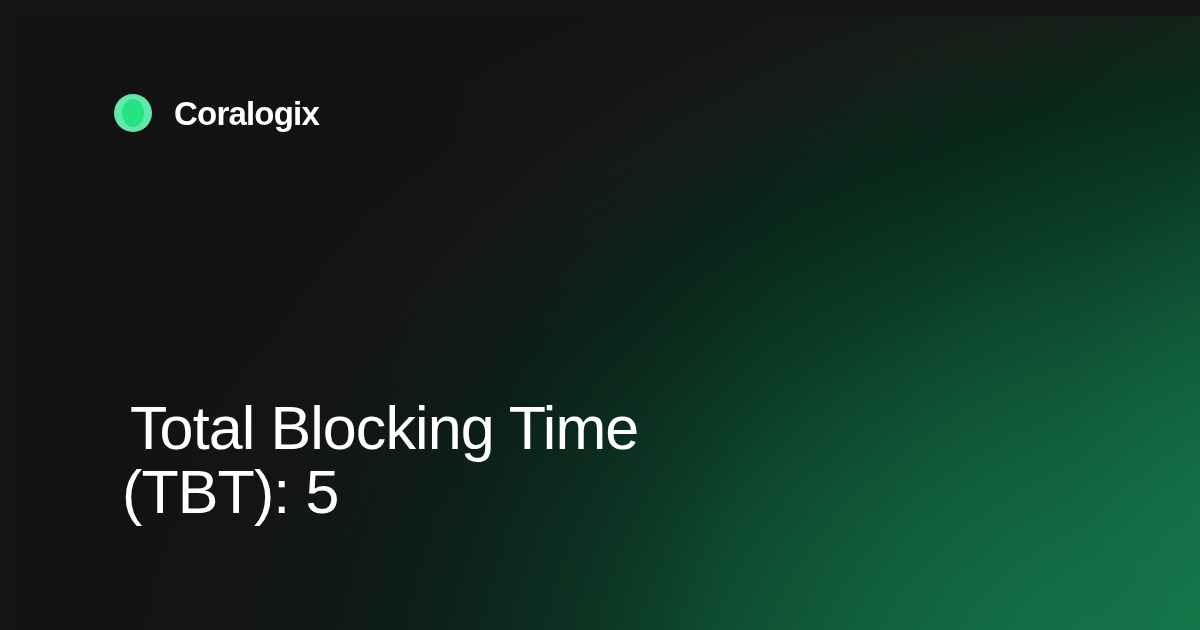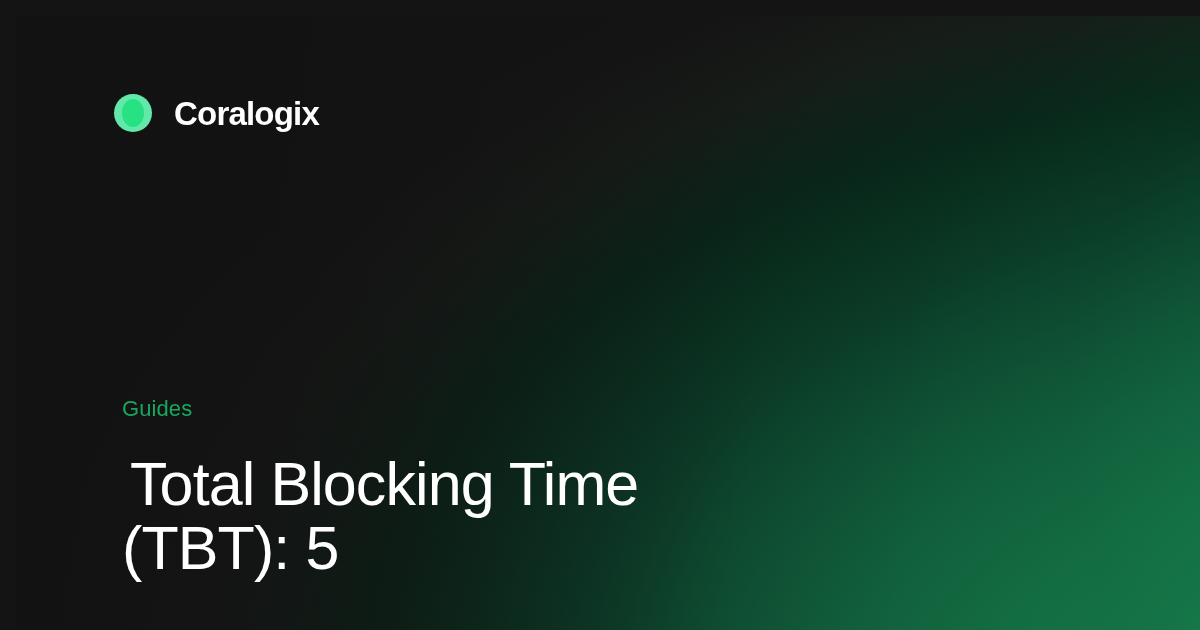--- a/index.html
+++ b/index.html
@@ -160,21 +160,20 @@
   <div class="content">
 
     <div class="brand">
       <span class="brand-mark">
         <span class="brand-mark-inner"></span>
       </span>
       <span class="brand-name">Coralogix</span>
     </div>
 
     <div class="article">
-      <div class="category">Guides</div>
       <h1 class="headline">
         <span>Total Blocking Time (TBT): 5</span>
         <br>
       </h1>
     </div>
 
   </div>
 </div>
 
 </body></html>

